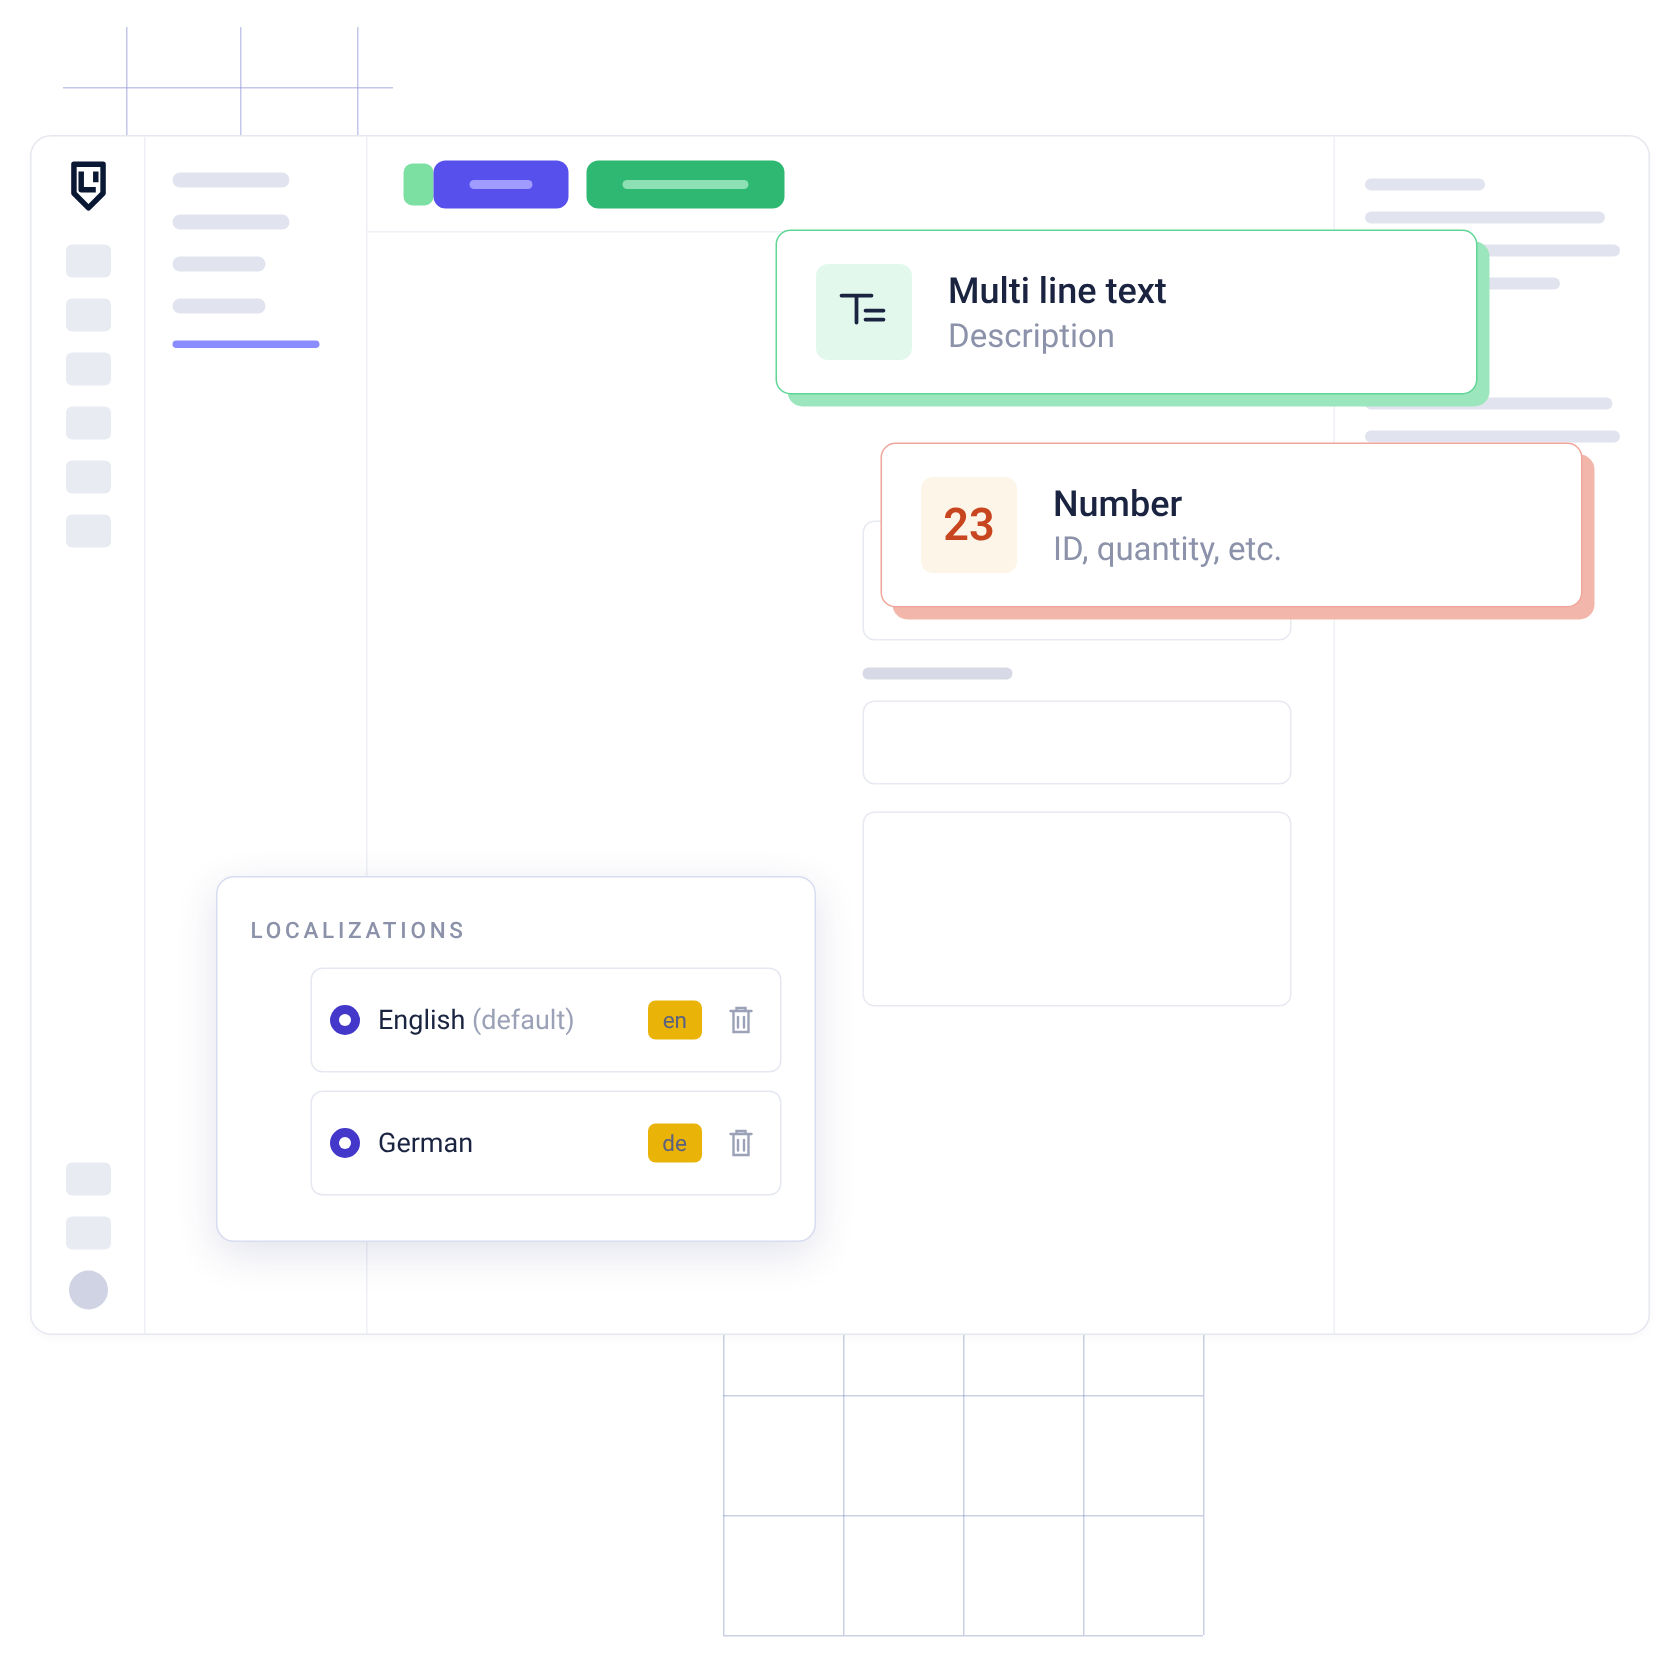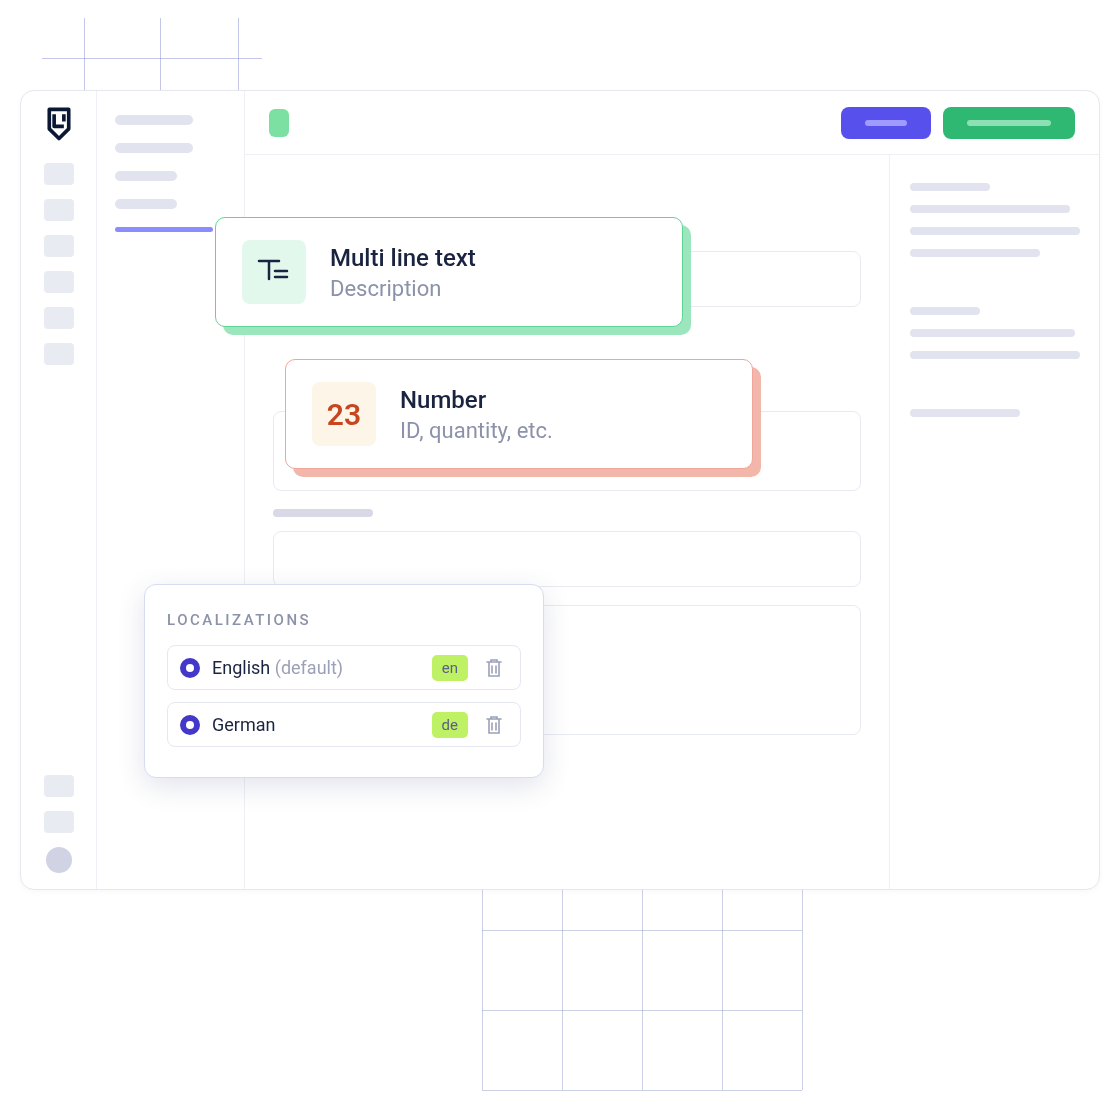--- a/index.html
+++ b/index.html
@@ -76,21 +76,20 @@
   gap: 18px;
 }
 .nav-line { height: 10px; background: #e1e4ee; border-radius: 5px; }
 .nav-line.short { width: 62px; }
 .nav-line.med { width: 78px; }
 .nav-line.active { background: #8a8cff; width: 98px; height: 5px; border-radius: 3px; }
 
 .main {
   flex: 1;
   display: flex;
-  flex-direction: column;
 }
 .topbar {
   height: 64px;
   border-bottom: 1px solid #eef0f6;
   display: flex;
   align-items: center;
   padding: 0 24px;
 }
 .pill-green { width: 20px; height: 28px; background: #7de0a3; border-radius: 6px; }
 .topbar-spacer { flex: 1; }
@@ -175,39 +174,40 @@
 .loc-title {
   font-size: 15px;
   letter-spacing: 2.5px;
   color: #8b92a9;
   margin-bottom: 16px;
   font-weight: 500;
 }
 .loc-row {
   border: 1px solid #e5e8f1;
   border-radius: 8px;
-  height: 45px;
+  height: 70px;
   display: flex;
   align-items: center;
   padding: 0 12px;
   margin-bottom: 12px;
   gap: 12px;
+  margin-left: 40px;
 }
 .radio {
   width: 20px; height: 20px;
   border-radius: 50%;
   display: flex; align-items: center; justify-content: center;
 }
 .radio.on { background: #4338ca; }
 .radio.on::after { content: ""; width: 8px; height: 8px; background: #fff; border-radius: 50%; }
 .radio.off { border: 4px solid #cfd3e3; }
 .loc-name { font-size: 18px; color: #1a2440; flex: 1; }
 .loc-name .muted { color: #9ba1b7; }
 .loc-code {
-  background: #bef264;
+  background: #eab308;
   color: #5a6181;
   font-size: 15px;
   padding: 4px 10px;
   border-radius: 5px;
 }
 .loc-action {
   width: 28px; height: 28px;
   display: flex;
   align-items: center;
   justify-content: center;

